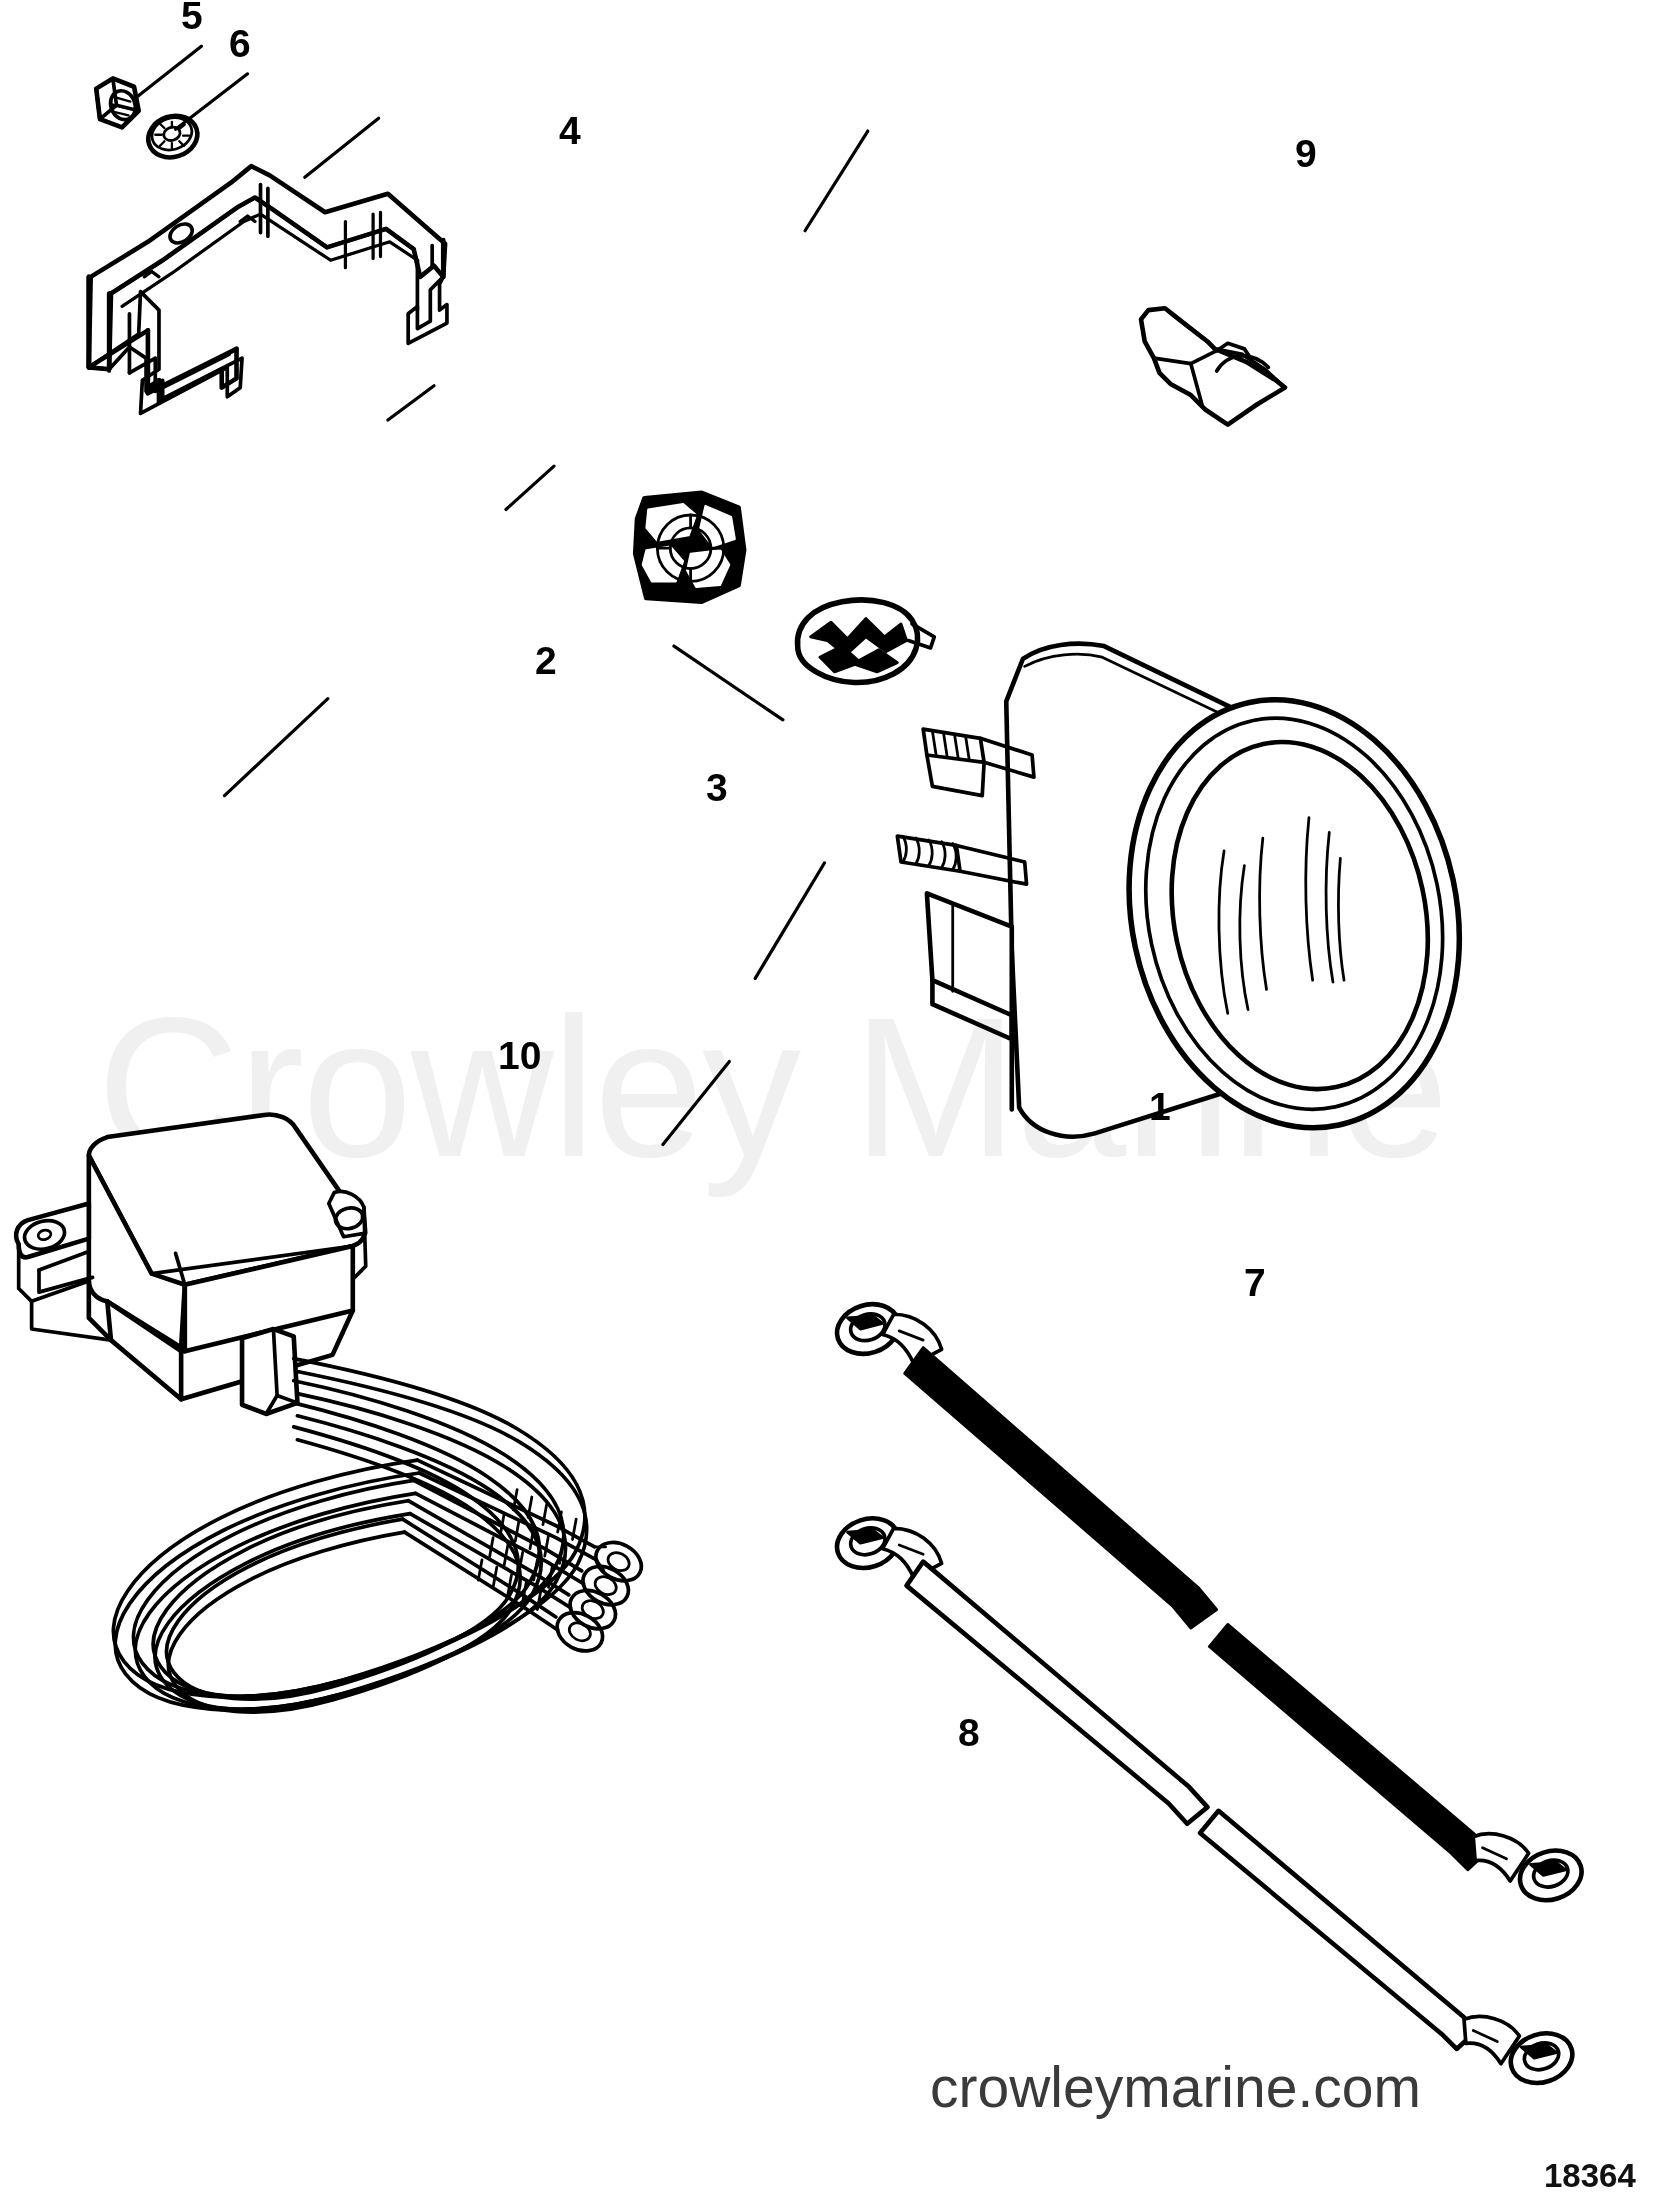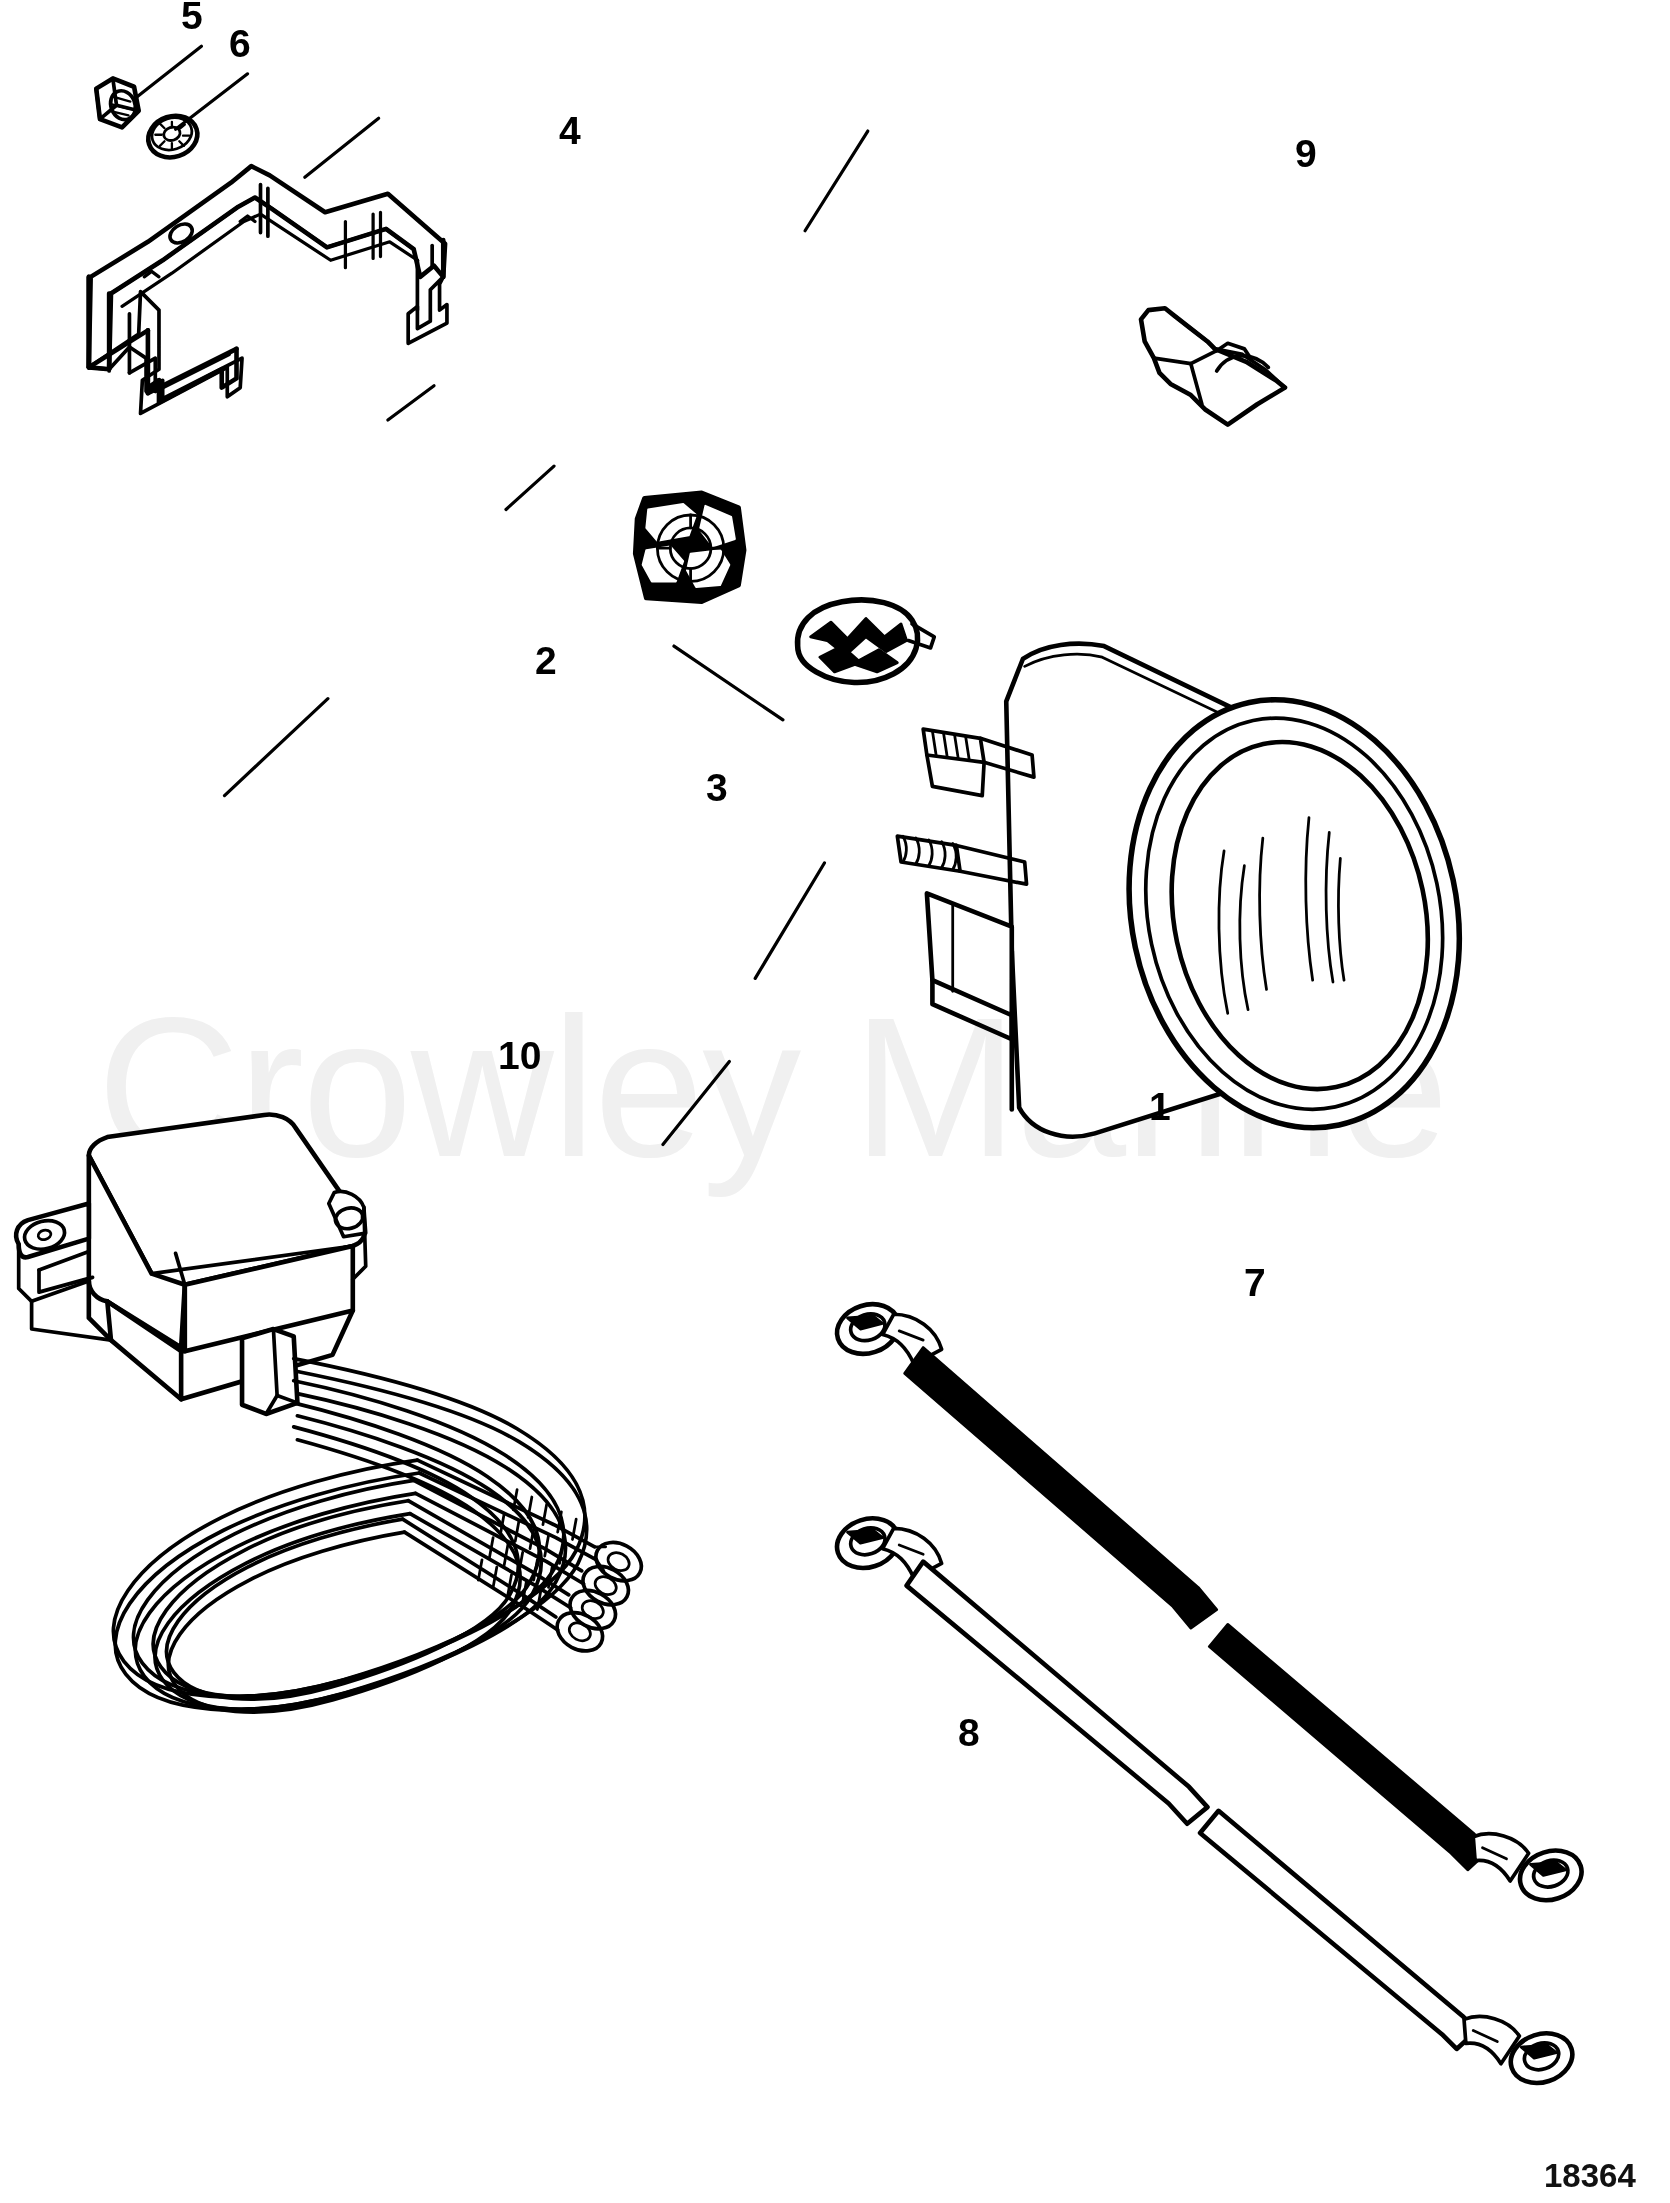--- a/index.html
+++ b/index.html
@@ -374,16 +374,17 @@
   <div class="callout" style="left:229px;  top:24px;">6</div>
   <div class="callout" style="left:559px;  top:111px;">4</div>
   <div class="callout" style="left:1295px; top:134px;">9</div>
   <div class="callout" style="left:535px;  top:641px;">2</div>
   <div class="callout" style="left:706px;  top:768px;">3</div>
   <div class="callout" style="left:1149px; top:1087px;">1</div>
   <div class="callout" style="left:498px;  top:1036px;">10</div>
   <div class="callout" style="left:1244px; top:1263px;">7</div>
   <div class="callout" style="left:958px; top:1713px;">8</div>
 
+  <div class="footer-url">crowleymarine.com</div>
   <div class="fig-num">18364</div>
 
 </div>
 
 
 </body></html>

